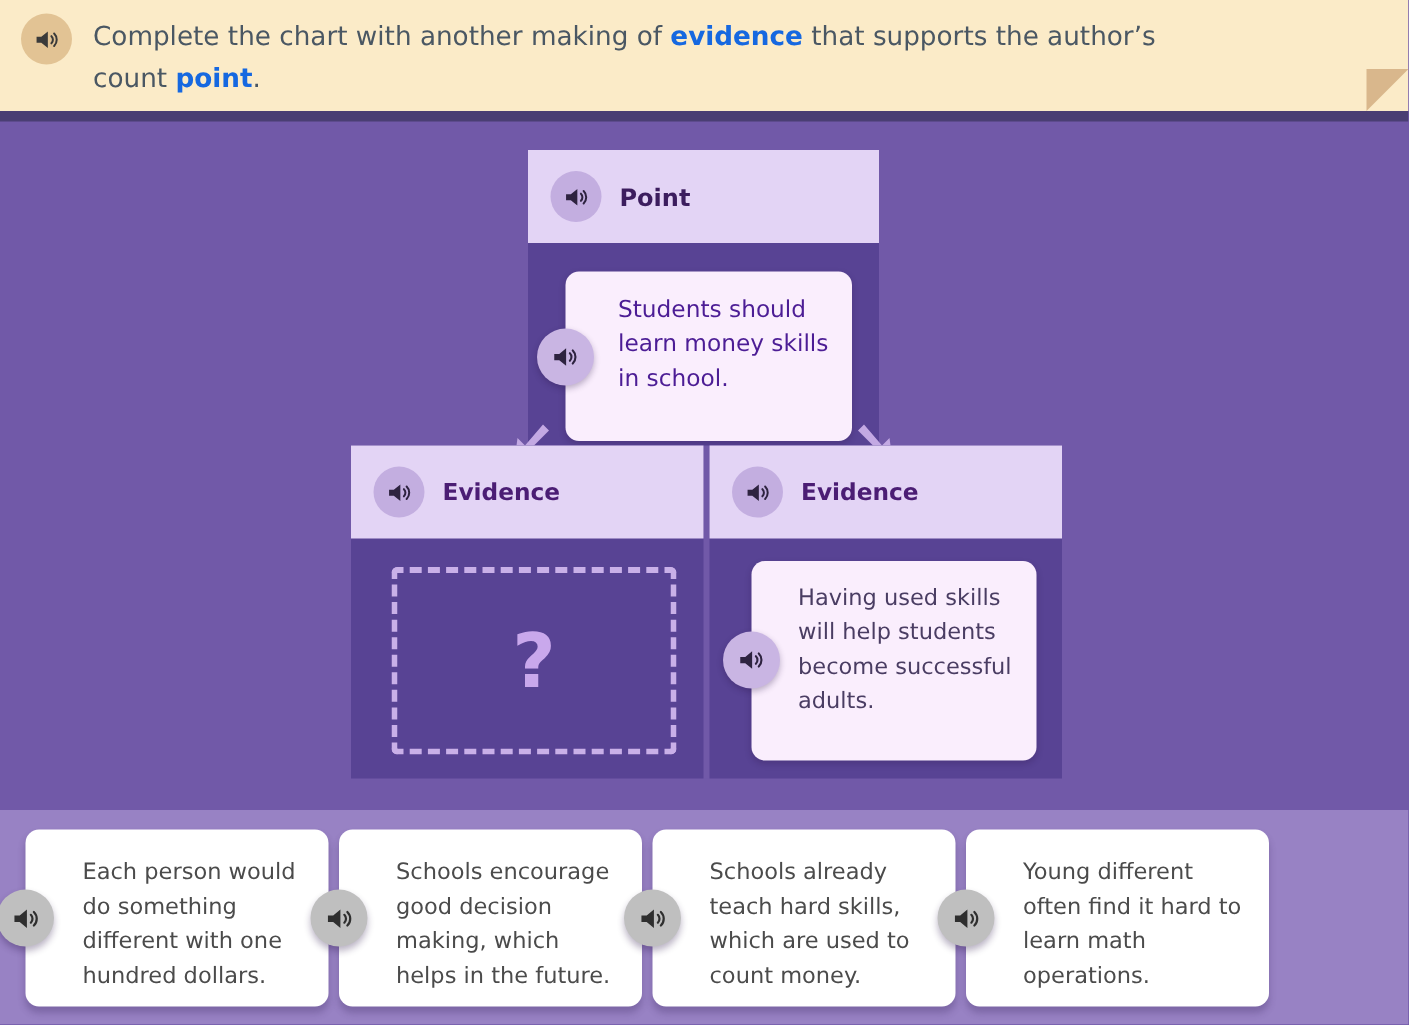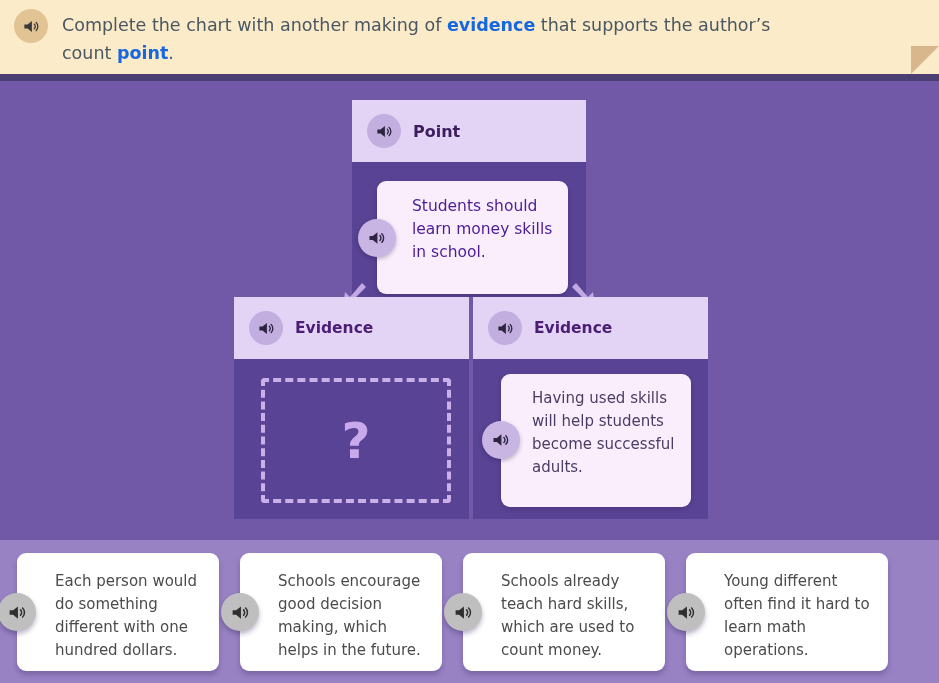--- a/index.html
+++ b/index.html
@@ -216,21 +216,21 @@
     left: 0; top: 540px;
     width: 939px;
     height: 143px;
     background: #9882C4;
   }
   .choices {
     position: absolute;
     left: 17px; top: 13px;
     width: 905px;
     display: flex;
-    gap: 21px;
+    gap: 7px;
   }
   .choice {
     position: relative;
     width: 202px;
     height: 118px;
     background: #FFFFFF;
     border-radius: 9px;
     box-shadow: 0 4px 5px rgba(60,40,95,.30);
     padding: 17px 13px 13px 38px;
     font-size: 15px;

